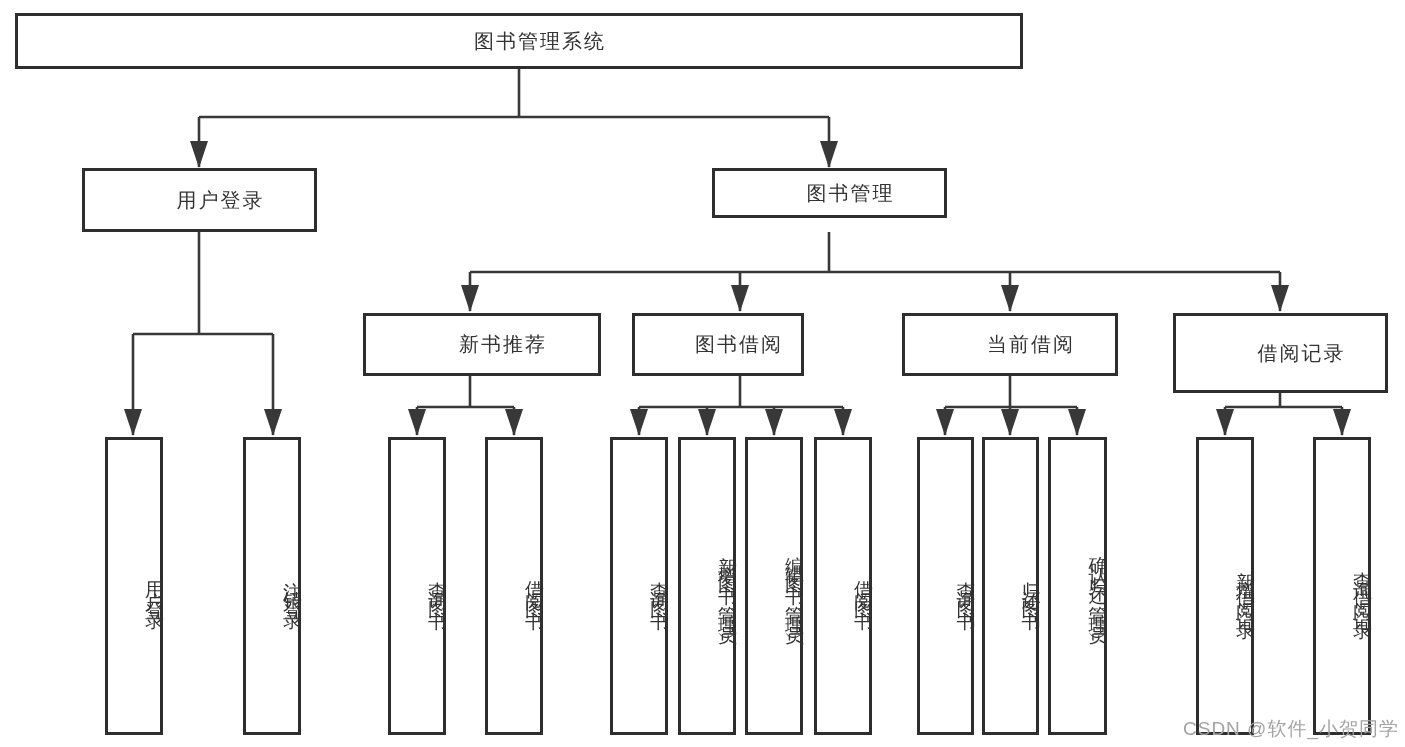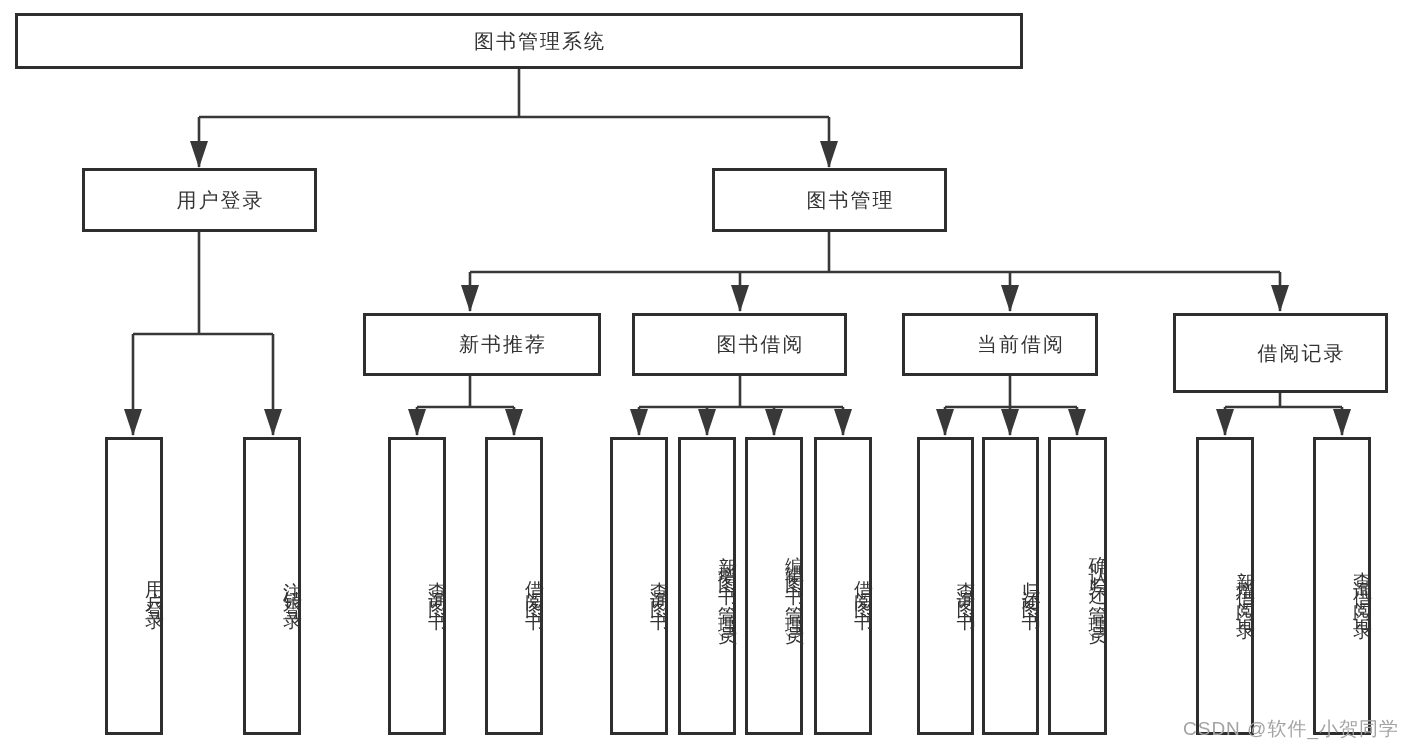--- a/index.html
+++ b/index.html
@@ -95,31 +95,31 @@
     </g>
   </svg>
 
   <div class="box hbox" style="left:15px;top:13px;width:1008px;height:56px">
     <span>图书管理系统</span>
   </div>
 
   <div class="box hbox" style="left:82px;top:168px;width:235px;height:64px">
     <span>用户登录</span>
   </div>
-  <div class="box hbox" style="left:712px;top:168px;width:235px;height:64px">
+  <div class="box hbox" style="left:712px;top:168px;width:235px;height:50px">
     <span>图书管理</span>
   </div>
 
   <div class="box hbox" style="left:363px;top:313px;width:238px;height:63px">
     <span>新书推荐</span>
   </div>
-  <div class="box hbox" style="left:632px;top:313px;width:215px;height:63px">
+  <div class="box hbox" style="left:632px;top:313px;width:172px;height:63px">
     <span>图书借阅</span>
   </div>
-  <div class="box hbox" style="left:902px;top:313px;width:196px;height:63px">
+  <div class="box hbox" style="left:902px;top:313px;width:216px;height:63px">
     <span>当前借阅</span>
   </div>
   <div class="box hbox" style="left:1173px;top:313px;width:215px;height:80px">
     <span>借阅记录</span>
   </div>
 
   <div class="box leaf" style="left:105px;top:437px;width:58px;height:298px">
     <span>用户登录</span>
   </div>
   <div class="box leaf" style="left:243px;top:437px;width:58px;height:298px">

